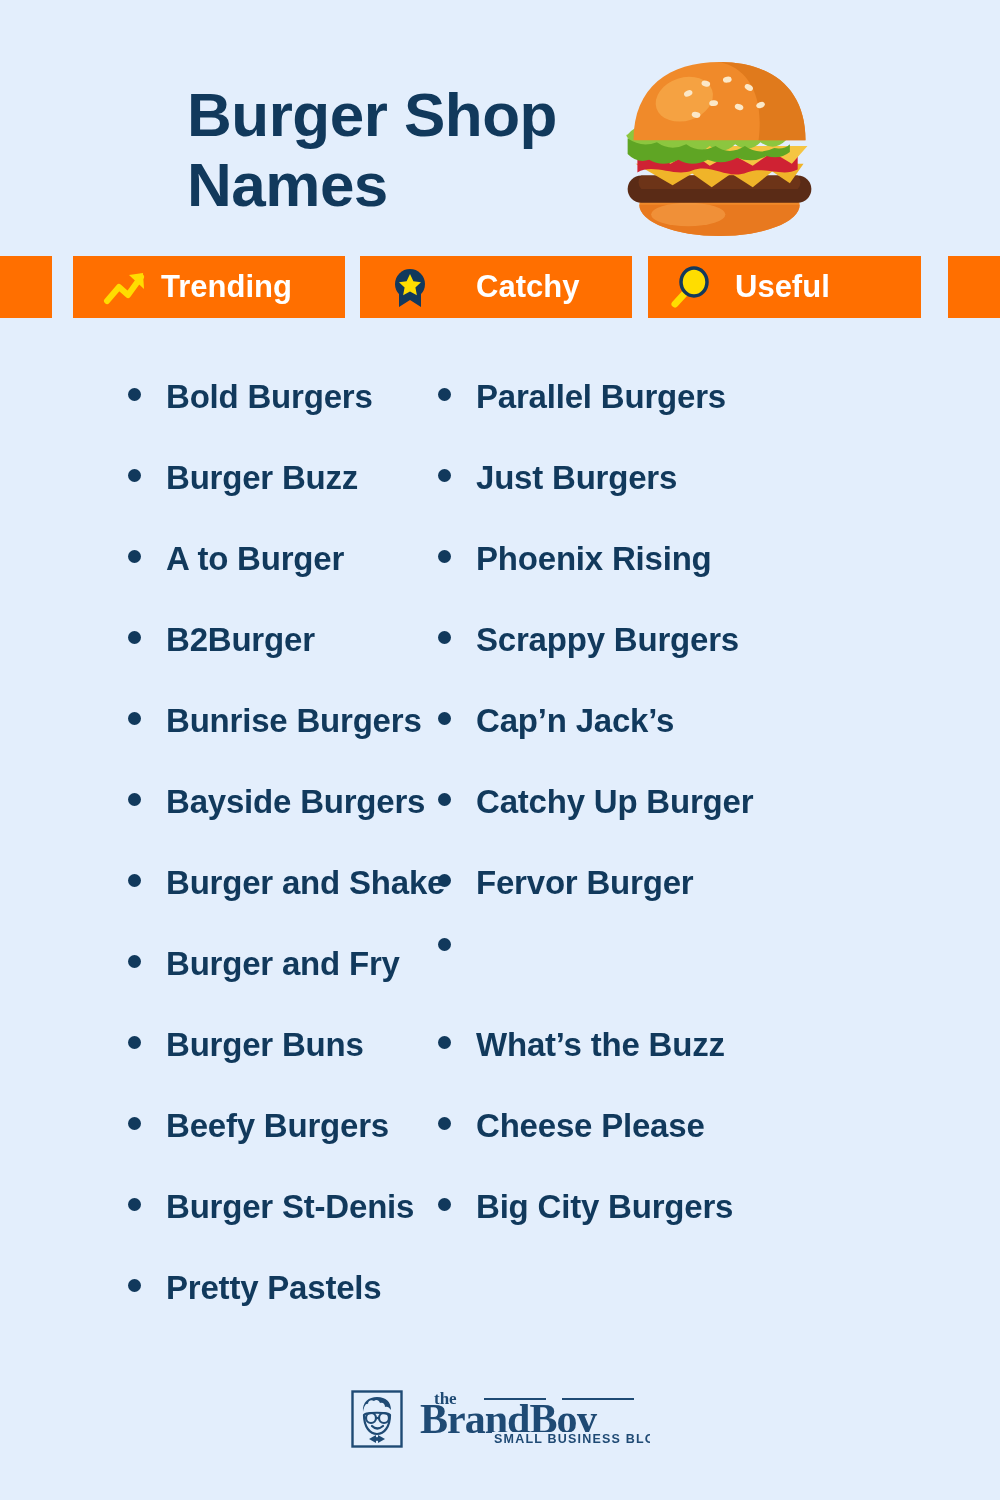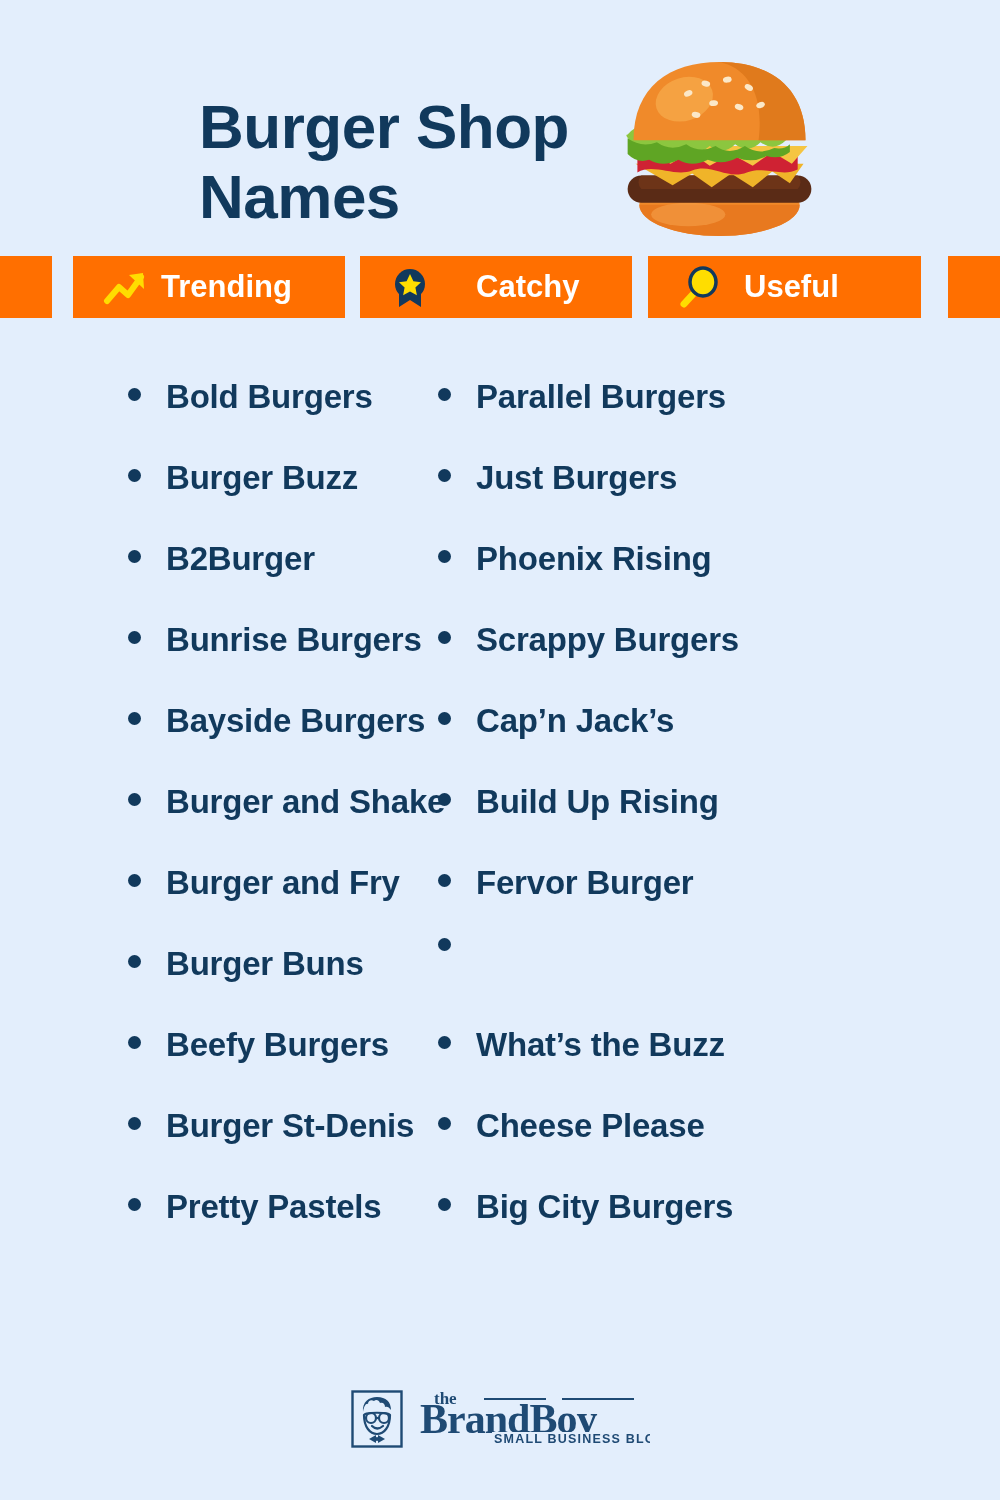--- a/index.html
+++ b/index.html
@@ -19,21 +19,21 @@
   .header {
     position: relative;
     height: 250px;
     box-sizing: border-box;
   }
   .title {
     position: absolute;
     left: 183px;
     top: 76px;
     width: 440px;
-    margin: 16px;
+    margin: 4px;
     font-size: 62px;
     line-height: 1.13;
     font-weight: bold;
     letter-spacing: -0.5px;
     color: #11395c;
   }
   .burger-art {
     position: absolute;
     left: 612px;
     top: 56px;
@@ -62,21 +62,21 @@
     position: absolute;
     top: 0;
     height: 62px;
     background: #ff6f00;
     display: flex;
     align-items: center;
     box-sizing: border-box;
   }
   .badge.b0 { left: 73px;  width: 272px; padding-left: 30px; }
   .badge.b1 { left: 360px; width: 272px; padding-left: 28px; }
-  .badge.b2 { left: 648px; width: 273px; padding-left: 30px; }
+  .badge.b2 { left: 648px; width: 273px; padding-left: 21px; }
 
   .badge-icon {
     width: 44px;
     height: 44px;
     flex: 0 0 44px;
     display: flex;
     align-items: center;
     justify-content: center;
   }
   .badge-label {
@@ -240,20 +240,24 @@
     <div class="name-item">
         <span class="bullet"></span>
         <span class="name-text">Bold Burgers</span>
       </div>
     <div class="name-item">
         <span class="bullet"></span>
         <span class="name-text">Burger Buzz</span>
       </div>
     <div class="name-item">
         <span class="bullet"></span>
+        <span class="name-text">A to Burger</span>
+      </div>
+    <div class="name-item">
+        <span class="bullet"></span>
         <span class="name-text">B2Burger</span>
       </div>
     <div class="name-item">
         <span class="bullet"></span>
         <span class="name-text">Bunrise Burgers</span>
       </div>
     <div class="name-item">
         <span class="bullet"></span>
         <span class="name-text">Bayside Burgers</span>
       </div>
@@ -299,21 +303,21 @@
     <div class="name-item">
         <span class="bullet"></span>
         <span class="name-text">Scrappy Burgers</span>
       </div>
     <div class="name-item">
         <span class="bullet"></span>
         <span class="name-text">Cap’n Jack’s</span>
       </div>
     <div class="name-item">
         <span class="bullet"></span>
-        <span class="name-text">Build Up Rising</span>
+        <span class="name-text">Catchy Up Burger</span>
       </div>
     <div class="name-item">
         <span class="bullet"></span>
         <span class="name-text">Fervor Burger</span>
       </div>
     <div class="name-item">
         <span class="bullet"></span>
       </div>
     <div class="name-item">
         <span class="bullet"></span>

